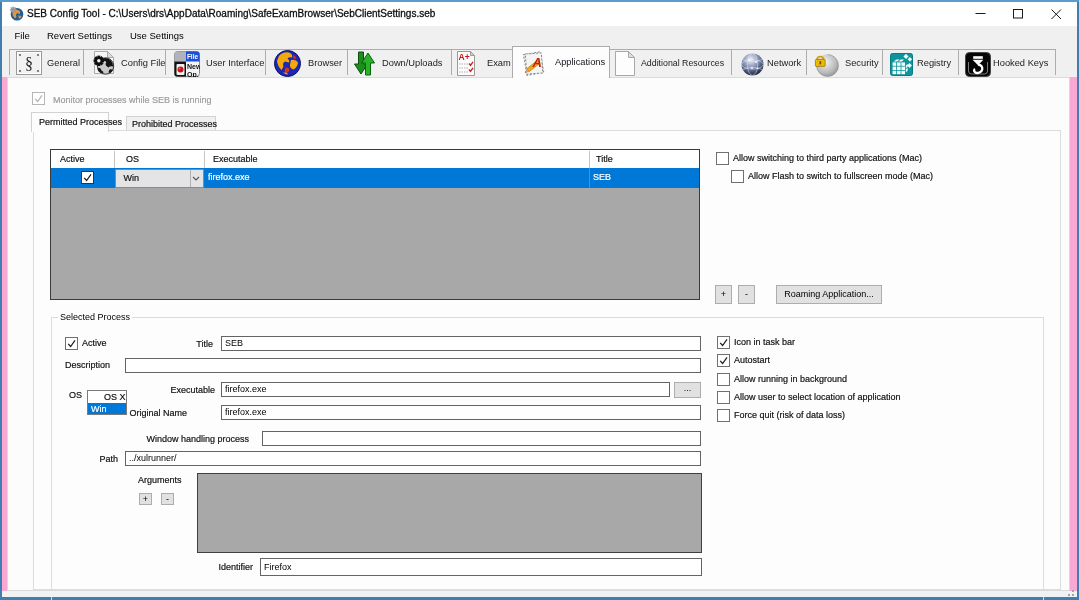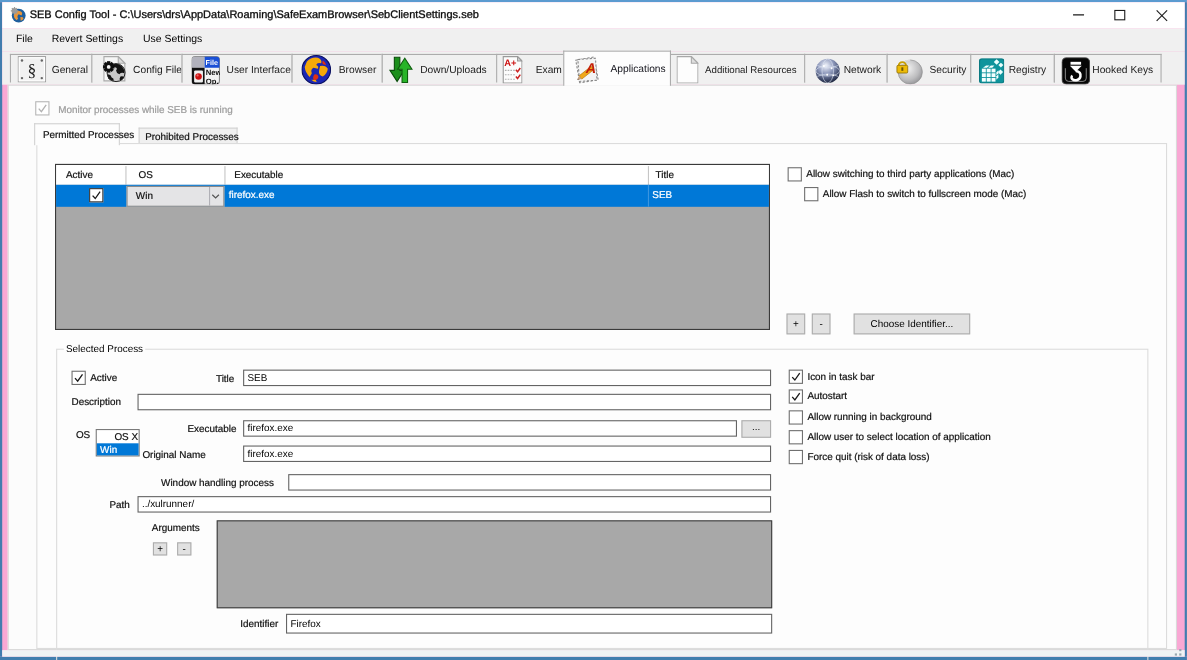--- a/index.html
+++ b/index.html
@@ -312,21 +312,21 @@
         </div>
       </div>
 
       <span class="cb" style="left:682px;top:21px;"></span>
       <div class="lab" style="left:699px;top:22px;">Allow switching to third party applications (Mac)</div>
       <span class="cb" style="left:697px;top:38.5px;"></span>
       <div class="lab" style="left:714px;top:40px;">Allow Flash to switch to fullscreen mode (Mac)</div>
 
       <div class="btn" style="left:681px;top:154px;width:17px;height:19px;line-height:17px;">+</div>
       <div class="btn" style="left:704px;top:154px;width:17px;height:19px;line-height:17px;">-</div>
-      <div class="btn" style="left:742px;top:154px;width:106px;height:19px;line-height:17px;">Choose Identifier...</div>
+      <div class="btn" style="left:742px;top:154px;width:106px;height:19px;line-height:17px;">Roaming Application...</div>
 
       <div id="grp">
         <div id="grp-lab">Selected Process</div>
         <span class="cb" style="left:13px;top:19px;">
           <svg width="11" height="11" viewBox="0 0 11 11">
               <path d="M2.2 5.8 l2.4 2.7 l4.4 -6.2" stroke="#1a1a1a" stroke-width="1.2" fill="none"></path>
             </svg>
         </span>
         <div class="lab" style="left:30px;top:20px;">Active</div>
         <div class="rl" style="right:830px;top:21px;">Title</div>

